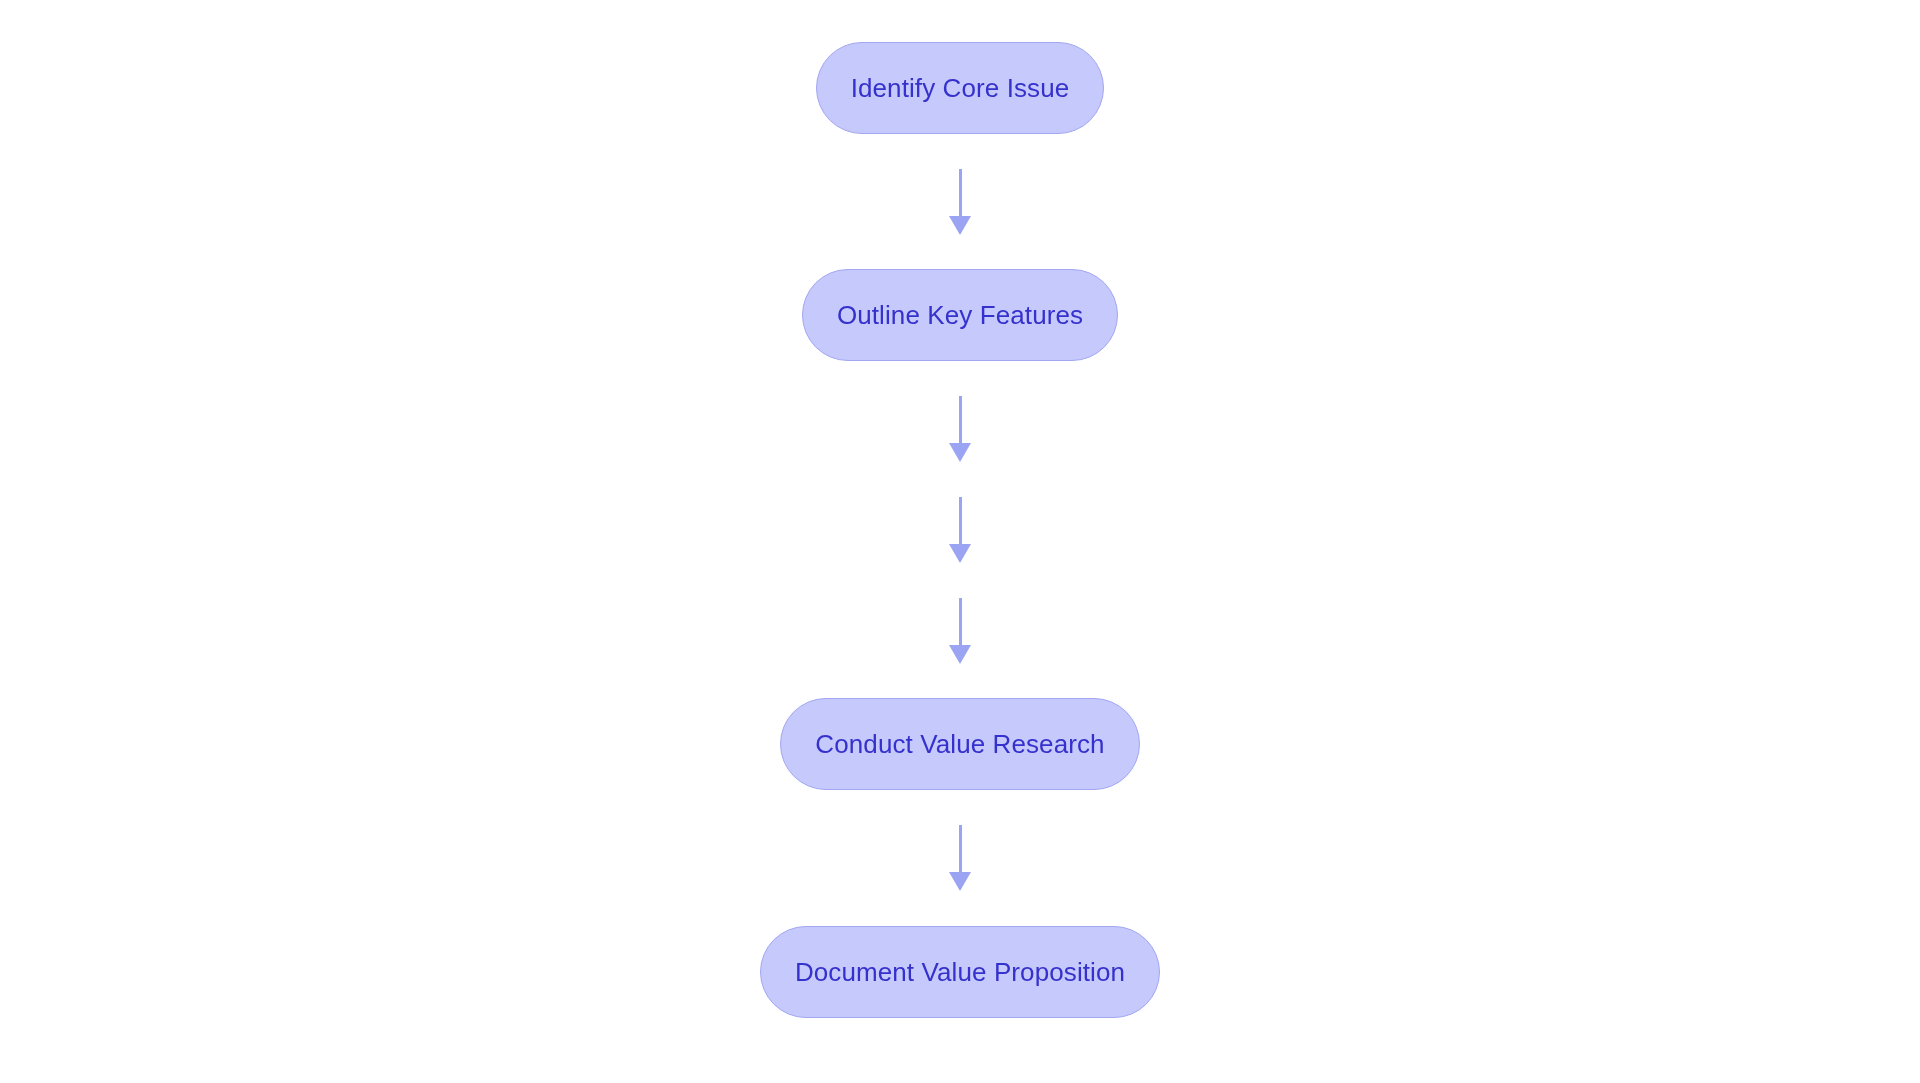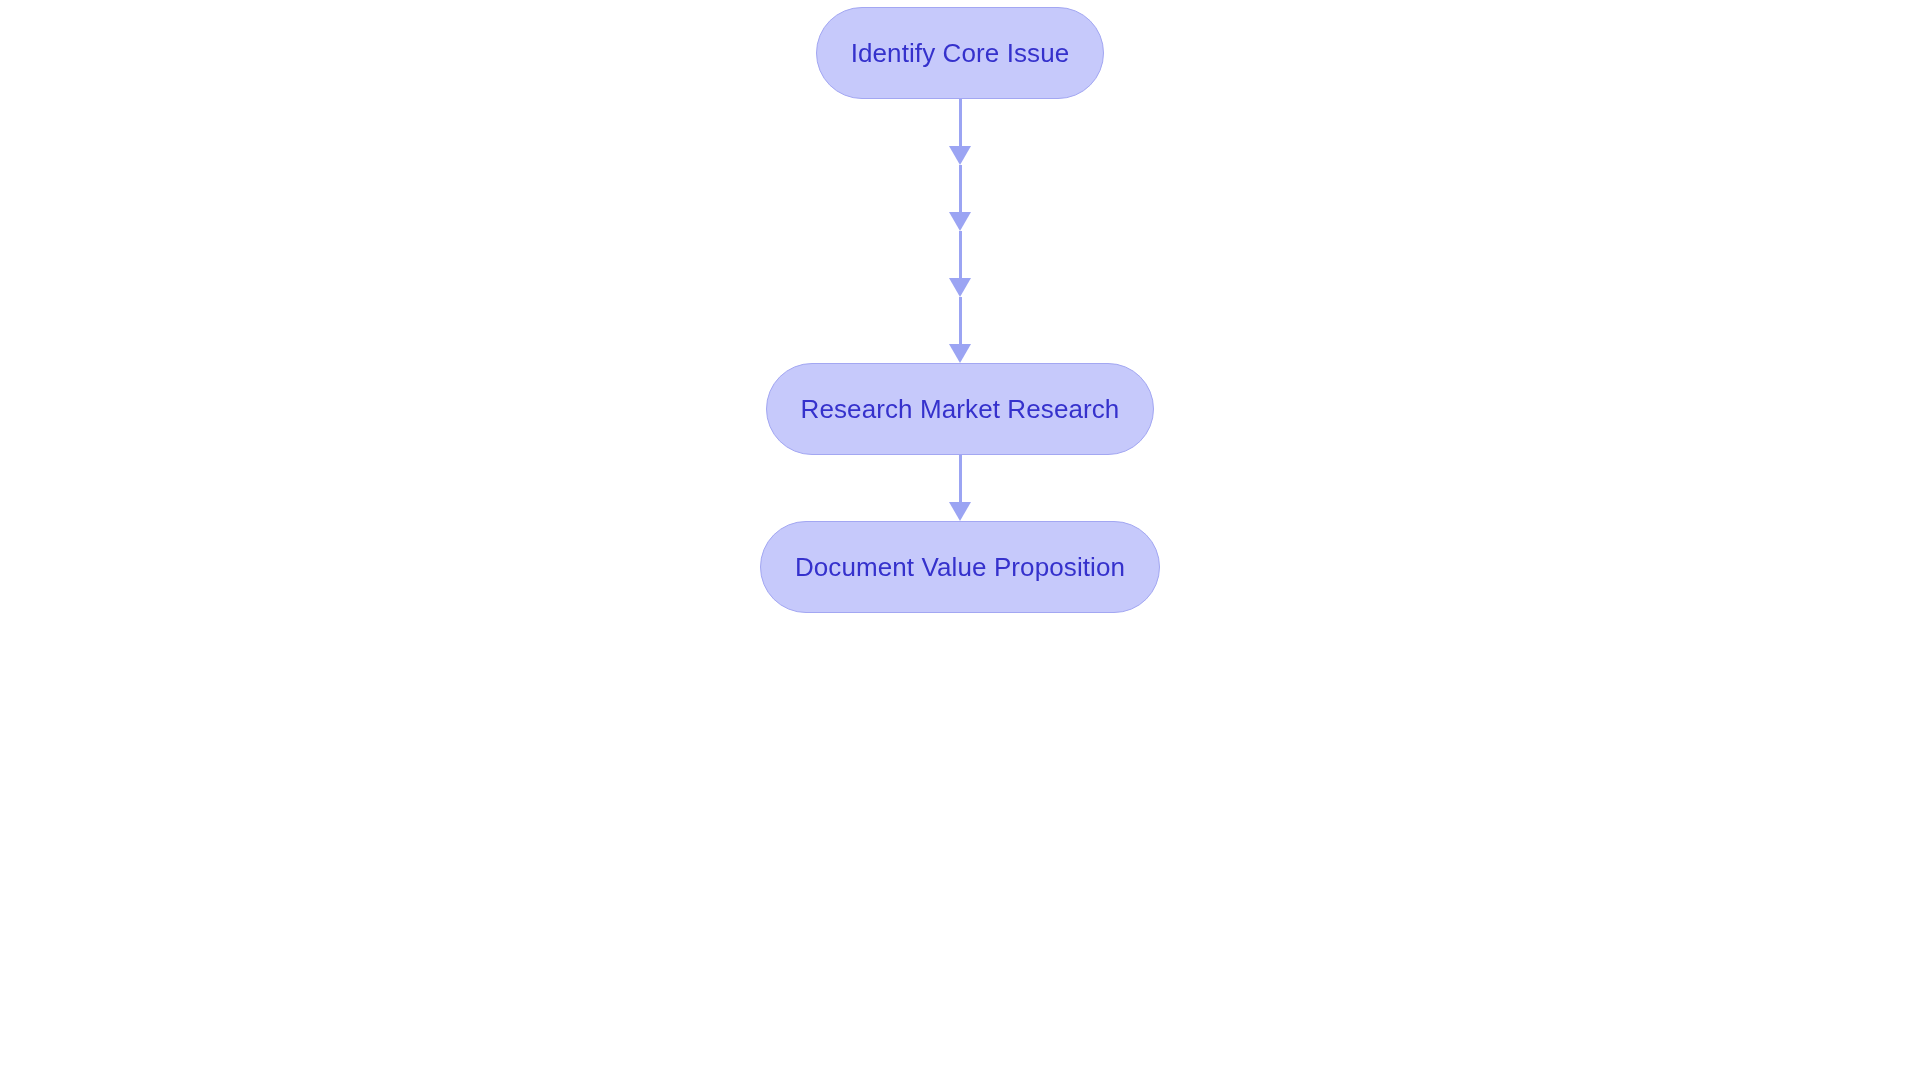--- a/index.html
+++ b/index.html
@@ -21,21 +21,21 @@
   }
   .flow-column {
     position: absolute;
     left: 0;
     top: 0;
     width: 1920px;
     height: 1018px;
     display: flex;
     flex-direction: column;
     align-items: center;
-    justify-content: flex-start;
+    justify-content: space-between;
   }
   .node {
     box-sizing: border-box;
     display: flex;
     align-items: center;
     justify-content: center;
     background: #c6c9fb;
     border: 1.6px solid #a3a7f2;
     border-radius: 999px;
     color: #3531cc;
@@ -92,40 +92,43 @@
 
     <div class="node">
       <span class="node-label">Identify Core Issue</span>
     </div>
 
     <div class="connector conn-n1">
       <div class="connector-line"></div>
       <div class="connector-head"></div>
     </div>
 
+    <div class="node">
+      <span class="node-label">Outline Key Features</span>
+    </div>
 
     <div class="connector conn-n2">
       <div class="connector-line"></div>
       <div class="connector-head"></div>
     </div>
 
 
     <div class="connector conn-n3">
       <div class="connector-line"></div>
       <div class="connector-head"></div>
     </div>
 
 
     <div class="connector conn-n4">
       <div class="connector-line"></div>
       <div class="connector-head"></div>
     </div>
 
     <div class="node">
-      <span class="node-label">Research Market Research</span>
+      <span class="node-label">Conduct Value Research</span>
     </div>
 
     <div class="connector conn-n5">
       <div class="connector-line"></div>
       <div class="connector-head"></div>
     </div>
 
     <div class="node">
       <span class="node-label">Document Value Proposition</span>
     </div>

